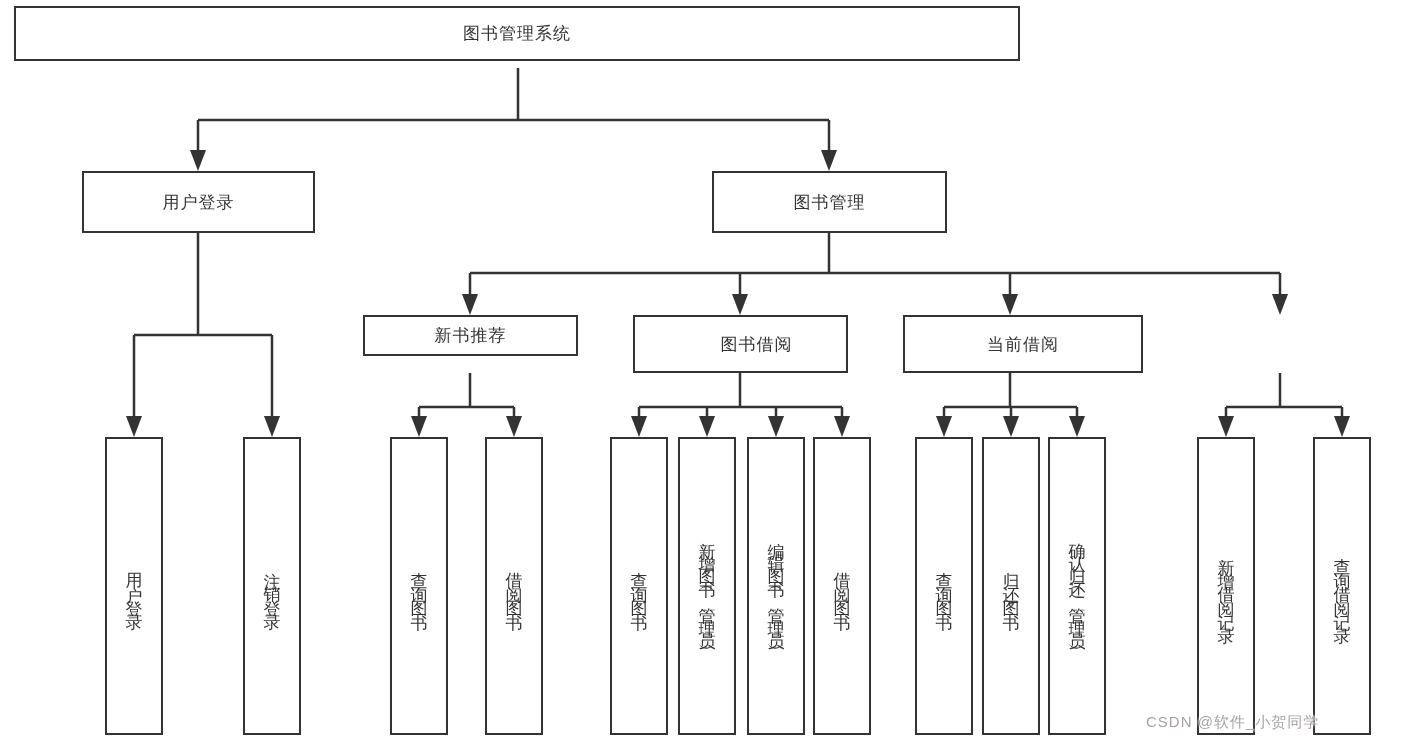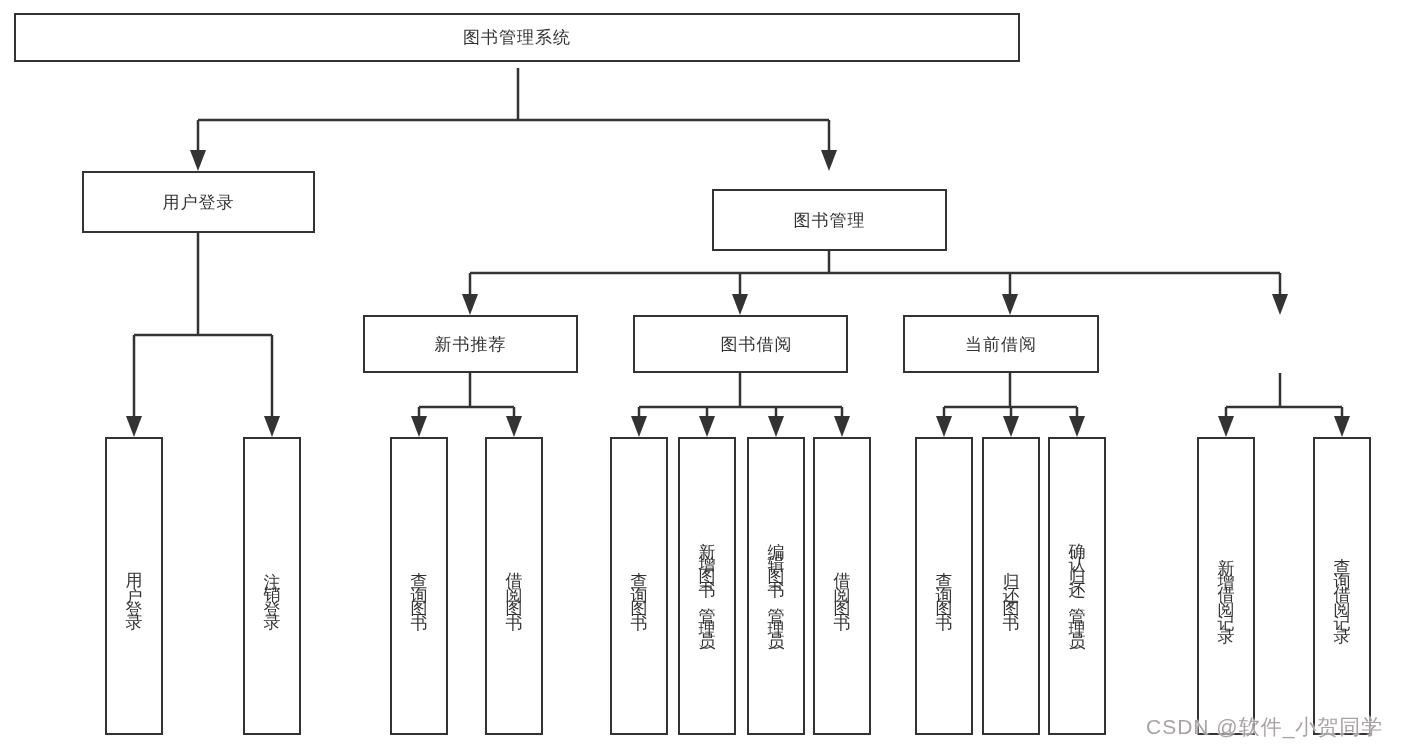--- a/index.html
+++ b/index.html
@@ -13,38 +13,38 @@
     display:flex;align-items:center;justify-content:center;
     font-size:17px;color:#333;line-height:1;
   }
   .box.h{letter-spacing:1px;}
   .box.v{
     writing-mode:vertical-rl;text-orientation:mixed;
     letter-spacing:14px;padding-top:2px;
   }
   .box.v.long{letter-spacing:13px;}
   
-  .n-root{left:14px;top:13px;width:1006px;height:49px;font-family:Liberation Serif, serif;}
+  .n-root{left:14px;top:6px;width:1006px;height:55px;font-family:Liberation Serif, serif;}
   .n-user-login{left:82px;top:171px;width:233px;height:62px;}
-  .n-book-mgmt{left:712px;top:189px;width:235px;height:62px;}
-  .n-l3-0{left:363px;top:315px;width:215px;height:58px;}
+  .n-book-mgmt{left:712px;top:171px;width:235px;height:62px;}
+  .n-l3-0{left:363px;top:315px;width:215px;height:41px;}
   .n-l3-1{left:633px;top:315px;width:215px;height:58px;padding-left:32px;}
-  .n-l3-2{left:903px;top:315px;width:196px;height:58px;}
+  .n-l3-2{left:903px;top:315px;width:240px;height:58px;}
   .n-l3-3{left:1173px;top:315px;width:215px;height:58px;}
   .leaf{top:437px;width:58px;height:298px;}
   .lf-0{left:105px;}  .lf-1{left:243px;}
   .lf-2{left:390px;}  .lf-3{left:485px;}
   .lf-4{left:610px;}  .lf-5{left:678px;}
   .lf-6{left:747px;}  .lf-7{left:813px;}
   .lf-8{left:915px;}  .lf-9{left:982px;}
   .lf-10{left:1048px;}
   .lf-11{left:1197px;} .lf-12{left:1313px;}
   .watermark{
     position:absolute;left:1146px;top:713px;width:255px;
-    font-size:21px;letter-spacing:1px;color:#a8a2a2;white-space:nowrap;
+    font-size:15px;letter-spacing:1px;color:#a8a2a2;white-space:nowrap;
     text-shadow:1px 1px 2px rgba(255,255,255,.95), -1px -1px 2px rgba(255,255,255,.95);
     z-index:5;
   }
 </style>
 </head>
 <body>
 
 <div class="stage">
 
   <svg class="connector-layer" viewBox="0 0 1405 747" xmlns="http://www.w3.org/2000/svg" aria-hidden="true">

